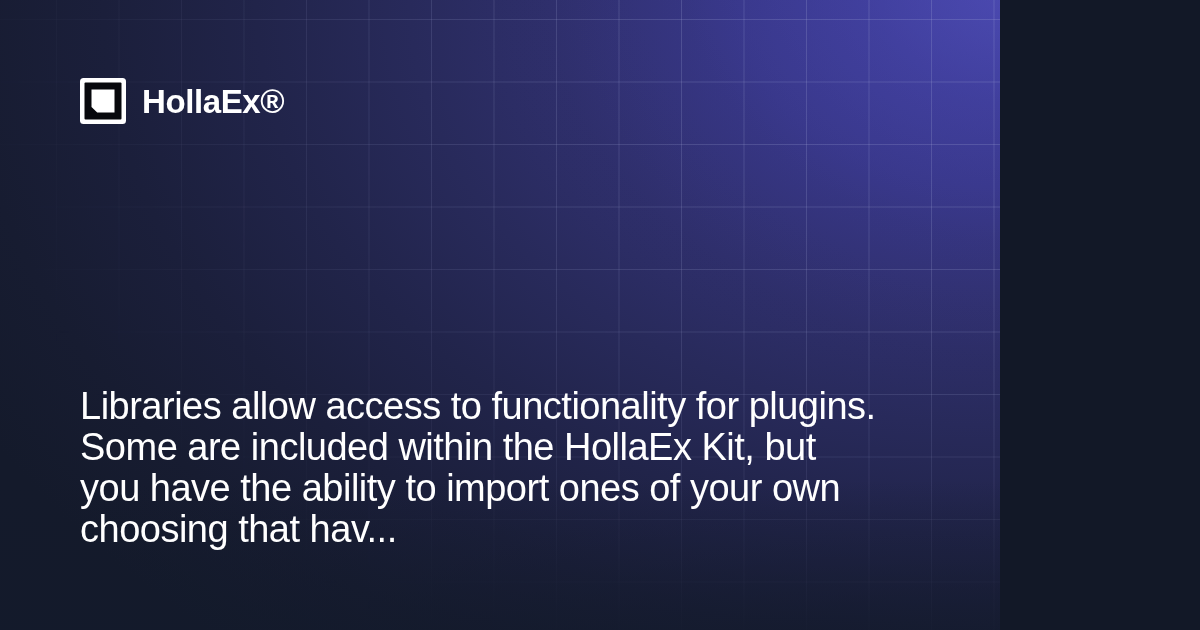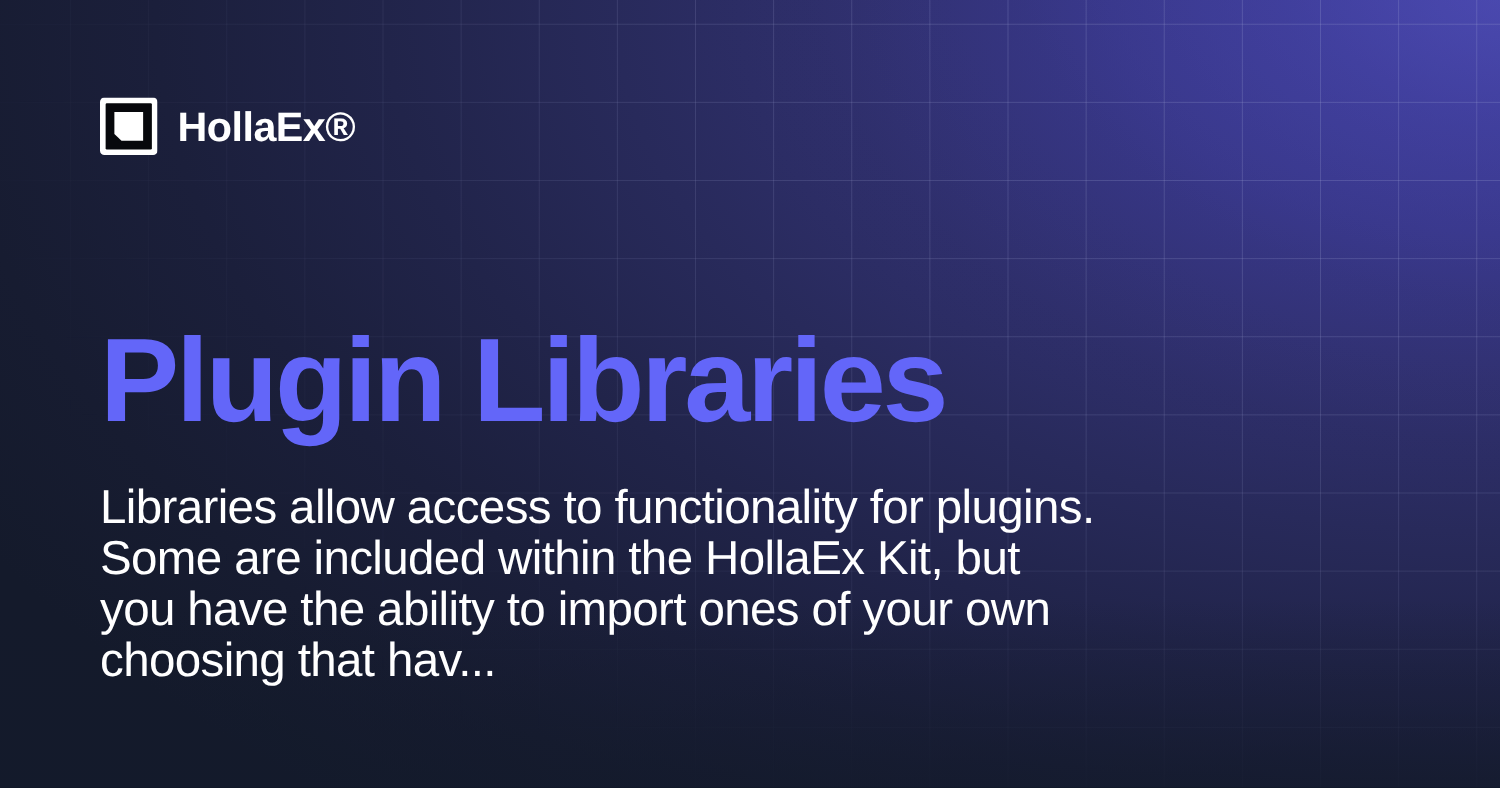--- a/index.html
+++ b/index.html
@@ -12,21 +12,21 @@
   }
 
   body {
     font-family: "Liberation Sans", sans-serif;
     background: #121827;
   }
 
   
   #og-card {
     position: relative;
-    width: 1200px;
+    width: 1000px;
     height: 630px;
     overflow: hidden;
     background: #131a2b;
     isolation: isolate;
   }
 
   
   .bg-base {
     position: absolute;
     inset: 0;
@@ -186,18 +186,17 @@
 
         <rect x="0" y="0" width="46" height="46" rx="3.5" ry="3.5" fill="#ffffff"></rect>
 
         <rect x="4.5" y="4.5" width="37" height="37" rx="1" ry="1" fill="#07080c"></rect>
 
         <path d="M11.5 11.5 H34.5 V34.5 H17.2 L11.5 29.1 Z" fill="#ffffff"></path>
       </svg>
       <span class="brand-name">HollaEx®</span>
     </div>
 
-    <h1 class="headline">Plugin Libraries</h1>
 
     <p class="description">Libraries allow access to functionality for plugins. Some are included within the HollaEx Kit, but you have the ability to import ones of your own choosing that hav...</p>
 
   </div>
 </div>
 
 </body></html>

